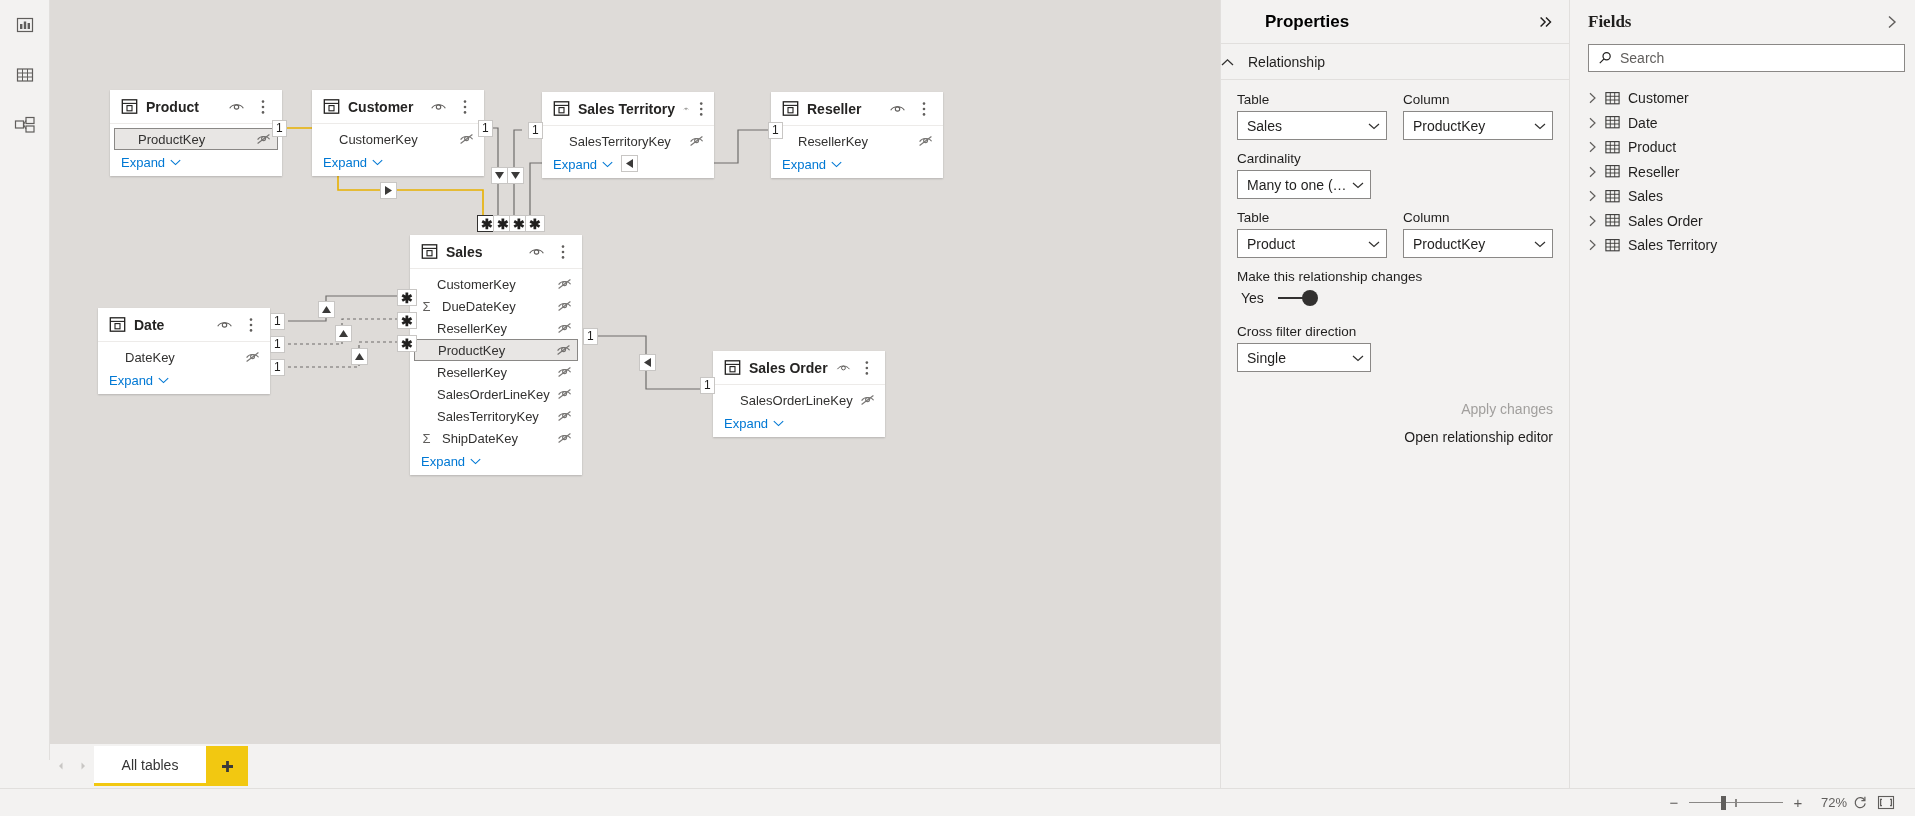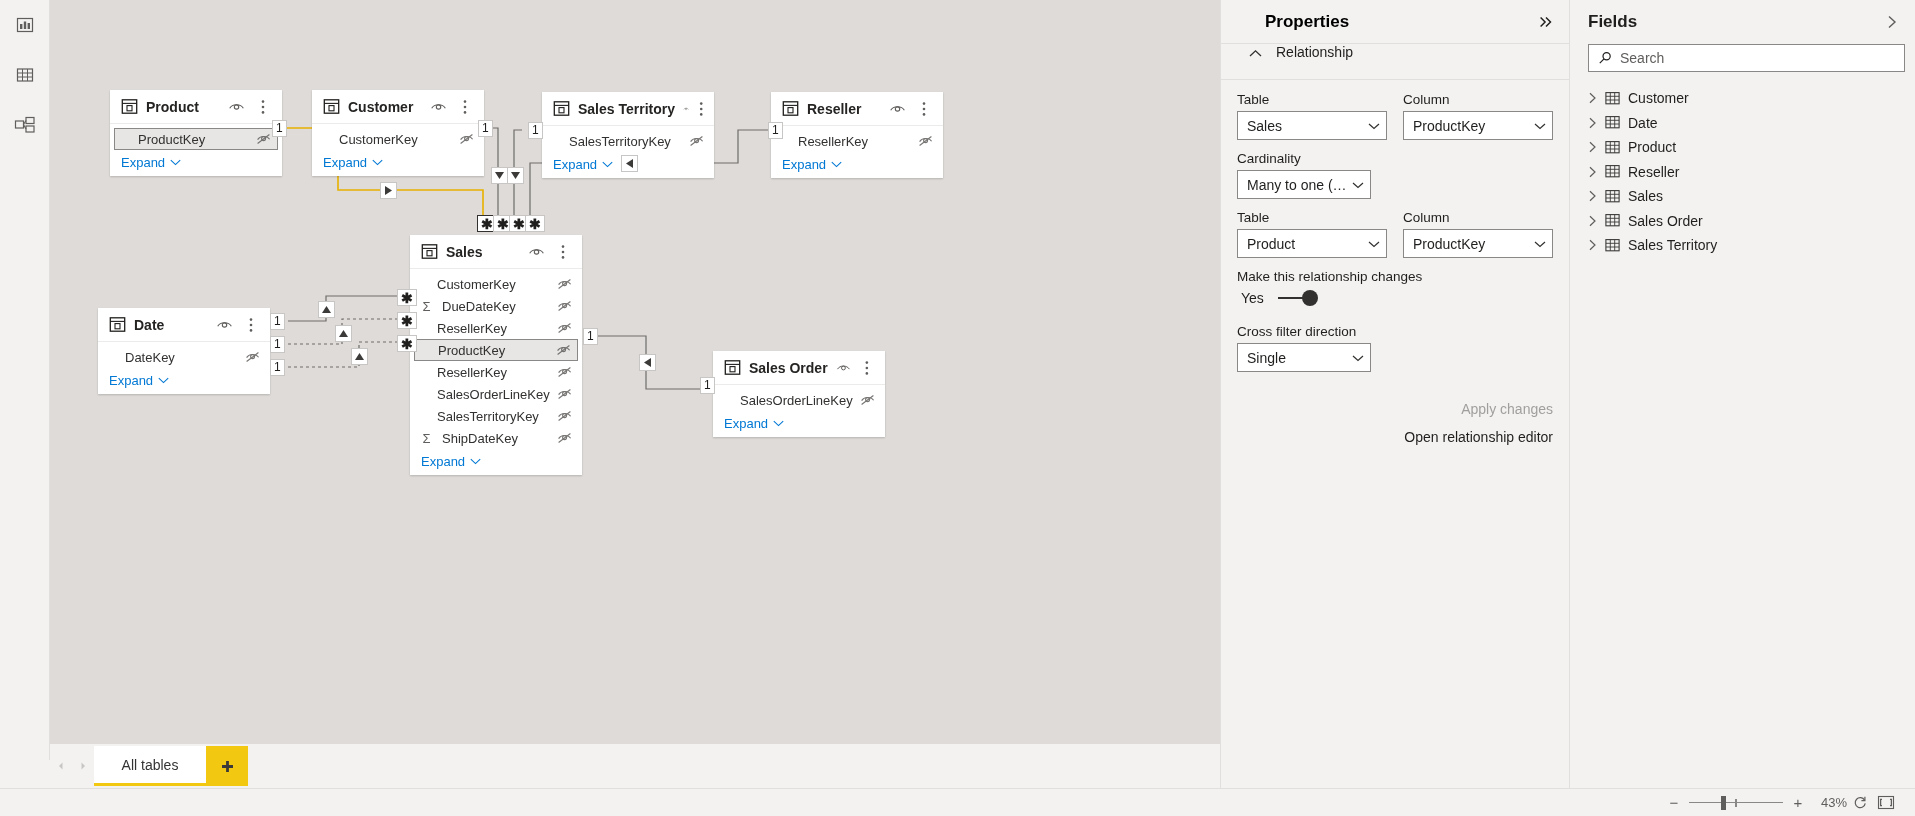--- a/index.html
+++ b/index.html
@@ -100,21 +100,21 @@
   .props {
     position: absolute; left: 1220px; top: 0; width: 349px; height: 788px;
     background: #f3f2f1; border-left: 1px solid #e1dfdd;
   }
   .props-head {
     height: 44px; display: flex; align-items: center; padding: 0 14px 0 16px;
     border-bottom: 1px solid #e1dfdd;
   }
   .props-title { font-size: 17px; font-weight: 700; color: #000000; flex: 1; margin-left: 28px; }
   .props-sec {
-    height: 36px; display: flex; align-items: flex-start; gap: 14px; padding: 0 28px;
+    height: 36px; display: flex; align-items: center; gap: 14px; padding: 0 0;
     border-bottom: 1px solid #e1dfdd; cursor: pointer;
   }
   .props-sec-label { font-size: 14px; color: #201f1e; }
   .props-body { padding: 12px 16px 0; }
   .fld-label { font-size: 13.5px; color: #201f1e; margin-bottom: 4px; }
   .row2 { display: flex; gap: 16px; }
   .col { flex: 1; min-width: 0; }
   .sel-box {
     height: 29px; background: #ffffff; border: 1px solid #8a8886;
     display: flex; align-items: center; padding: 0 6px 0 9px;
@@ -132,21 +132,21 @@
   .lnk { font-size: 14px; color: #201f1e; cursor: pointer; }
 
   
   .fields {
     position: absolute; left: 1569px; top: 0; width: 346px; height: 788px;
     background: #f3f2f1; border-left: 1px solid #e1dfdd;
   }
   .fields-head {
     height: 44px; display: flex; align-items: center; padding: 0 14px 0 18px;
   }
-  .fields-title { font-size: 17px; font-weight: 700; color: #201f1e; flex: 1; }
+  .fields-title { font-size: 17px; font-weight: 700; color: #201f1e; flex: 1; font-family: Liberation Serif, serif; }
   .search-wrap { padding: 0 10px 0 18px; }
   .search-box {
     height: 28px; background: #ffffff; border: 1px solid #8a8886;
     display: flex; align-items: center; gap: 8px; padding: 0 9px;
   }
   .search-box input {
     border: 0; outline: 0; flex: 1; font-size: 14px; color: #201f1e;
     font-family: "Liberation Sans", sans-serif; background: transparent;
   }
   .search-box input::placeholder { color: #605e5c; }
@@ -840,21 +840,21 @@
 
   <div class="statusbar">
     <div class="zoom-wrap">
       <span class="zoom-sign">−</span>
       <span class="slider">
         <span class="slider-track"></span>
         <span class="slider-tick"></span>
         <span class="slider-thumb"></span>
       </span>
       <span class="zoom-sign">+</span>
-      <span class="zoom-pct">43%</span>
+      <span class="zoom-pct">72%</span>
     </div>
     <span class="sb-ico">
       <svg width="16" height="16" viewBox="0 0 16 16">
           <path d="M12.6 5.2 A5 5 0 1 0 13.2 8.4" fill="none" stroke="#605e5c" stroke-width="1.2"></path>
           <path d="M12.9 1.8 L12.9 5.6 L9.4 5.6" fill="none" stroke="#605e5c" stroke-width="1.2"></path>
         </svg>
     </span>
     <span class="sb-ico">
       <svg width="18" height="15" viewBox="0 0 18 15">
           <rect x="1.5" y="1.5" width="15" height="12" fill="none" stroke="#605e5c" stroke-width="1.1"></rect>

